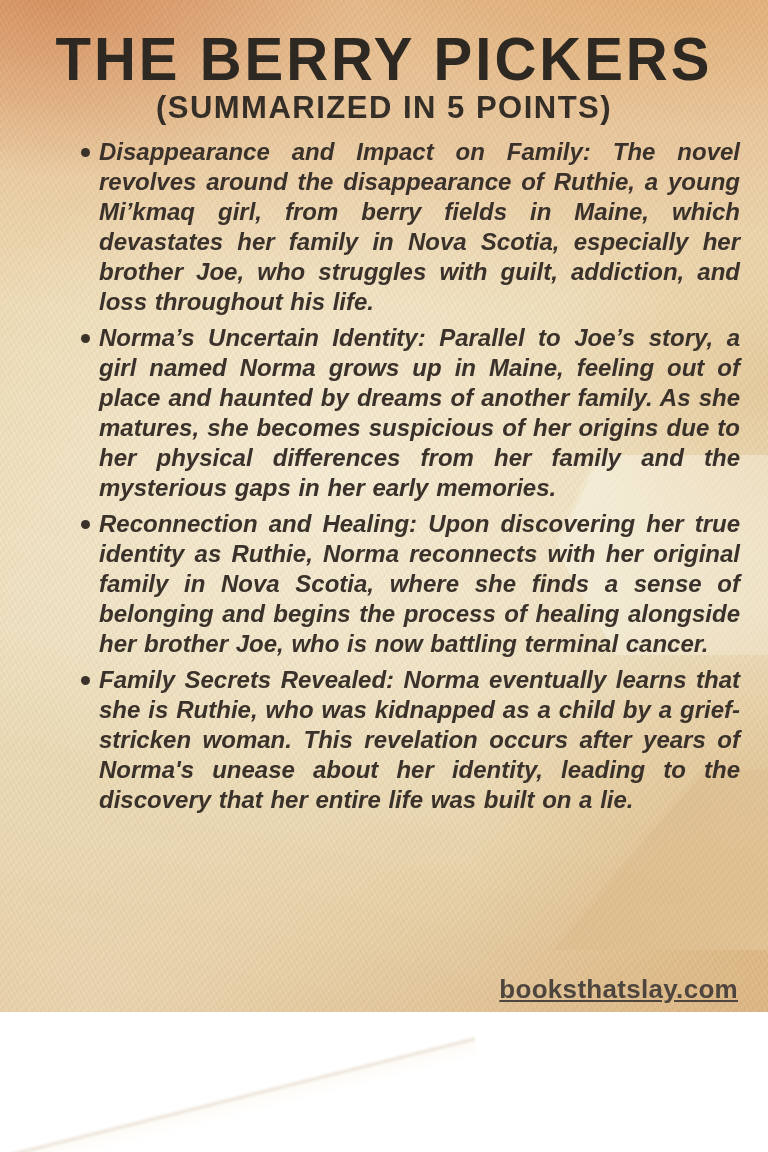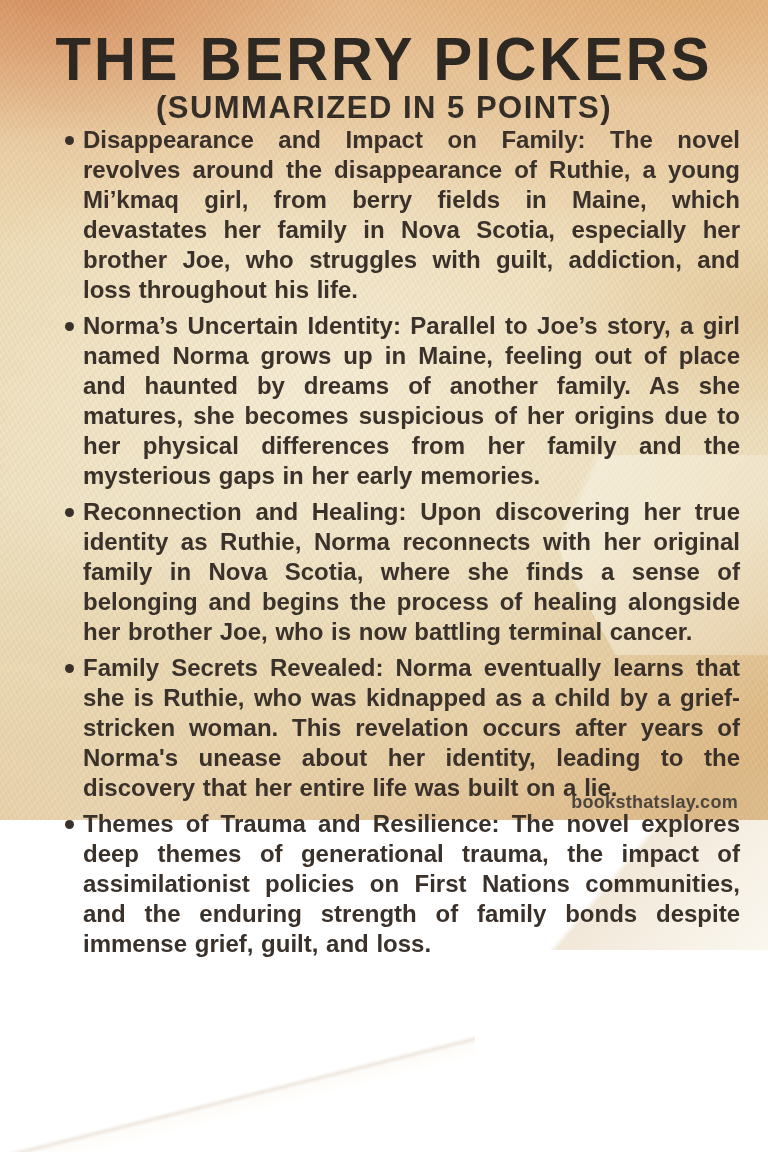--- a/index.html
+++ b/index.html
@@ -4,21 +4,21 @@
 <style>
   html, body { margin: 0; padding: 0; }
   body {
     width: 768px; height: 1152px;
     overflow: hidden;
     font-family: "Liberation Sans", sans-serif;
   }
 
   .poster {
     position: relative;
-    width: 768px; height: 820px;
+    width: 768px; height: 1012px;
     box-sizing: border-box;
     color: #39302a;
     
     background:
       radial-gradient(ellipse 52% 26% at 8% -2%, rgba(201,112,62,0.60), rgba(201,112,62,0) 75%),
       radial-gradient(ellipse 60% 22% at 88% -4%, rgba(219,160,93,0.50), rgba(219,160,93,0) 75%),
       radial-gradient(ellipse 60% 40% at 104% 88%, rgba(208,152,84,0.45), rgba(208,152,84,0) 72%),
       radial-gradient(ellipse 46% 22% at 102% 38%, rgba(214,166,104,0.35), rgba(214,166,104,0) 70%),
       radial-gradient(ellipse 66% 46% at 42% 48%, rgba(248,240,219,0.80), rgba(248,240,219,0) 78%),
       radial-gradient(ellipse 70% 35% at 12% 100%, rgba(240,228,198,0.55), rgba(240,228,198,0) 75%),
@@ -68,23 +68,24 @@
     margin: 2px 0 0 0;
     text-align: center;
     font-size: 31px;
     line-height: 1.1;
     font-weight: 800;
     letter-spacing: 1.5px;
     color: #2e2822;
   }
 
   .summary-list {
-    margin: 0 0 0 0;
-    padding: 0 28px 0 52px;
+    margin: 12px 0 0 0;
+    padding: 0 28px 0 68px;
     list-style: none;
+    font-style: italic;
   }
   .summary-list li {
     position: relative;
     padding-left: 31px;
     margin-bottom: 6px;
     font-size: 24px;
     line-height: 30px;
     font-weight: 700;
     color: #3a312a;
     text-align: justify;
@@ -95,40 +96,40 @@
     position: absolute;
     left: 13px; top: 11px;
     width: 9px; height: 9px;
     border-radius: 50%;
     background: #3a312a;
   }
 
   .watermark {
     position: absolute;
     right: 30px; bottom: 7px;
-    font-size: 18px;
+    font-size: 26px;
     font-weight: 700;
     color: #4e463e;
     letter-spacing: 0.3px;
+    text-decoration: underline;
   }
 </style>
 </head>
 <body>
 
 <div class="poster">
   <div class="grain"></div>
   <div class="tear-1"></div>
   <div class="tear-2"></div>
   <div class="crease"></div>
 
   <h1 class="page-title">THE BERRY PICKERS</h1>
   <h2 class="page-subtitle">(SUMMARIZED IN 5 POINTS)</h2>
 
   <ul class="summary-list">
     <li>Disappearance and Impact on Family: The novel revolves around the disappearance of Ruthie, a young Mi’kmaq girl, from berry fields in Maine, which devastates her family in Nova Scotia, especially her brother Joe, who struggles with guilt, addiction, and loss throughout his life.</li>
     <li>Norma’s Uncertain Identity: Parallel to Joe’s story, a girl named Norma grows up in Maine, feeling out of place and haunted by dreams of another family. As she matures, she becomes suspicious of her origins due to her physical differences from her family and the mysterious gaps in her early memories.</li>
     <li>Reconnection and Healing: Upon discovering her true identity as Ruthie, Norma reconnects with her original family in Nova Scotia, where she finds a sense of belonging and begins the process of healing alongside her brother Joe, who is now battling terminal cancer.</li>
     <li>Family Secrets Revealed: Norma eventually learns that she is Ruthie, who was kidnapped as a child by a grief-stricken woman. This revelation occurs after years of Norma's unease about her identity, leading to the discovery that her entire life was built on a lie.</li>
-    <li>Themes of Trauma and Resilience: The novel explores deep themes of generational trauma, the impact of assimilationist policies on First Nations communities, and the enduring strength of family bonds despite immense grief, guilt, and loss.</li>
   </ul>
 
   <div class="watermark">booksthatslay.com</div>
 </div>
 
 </body></html>

